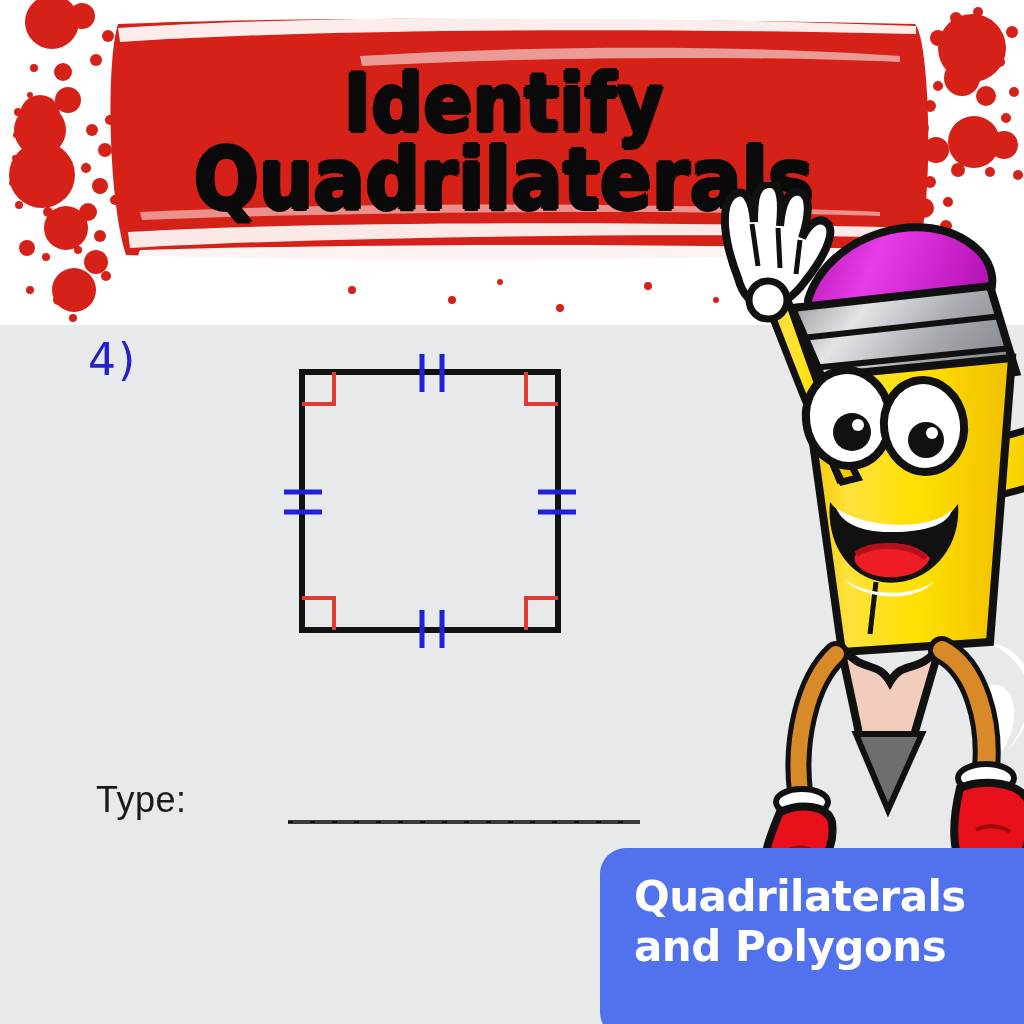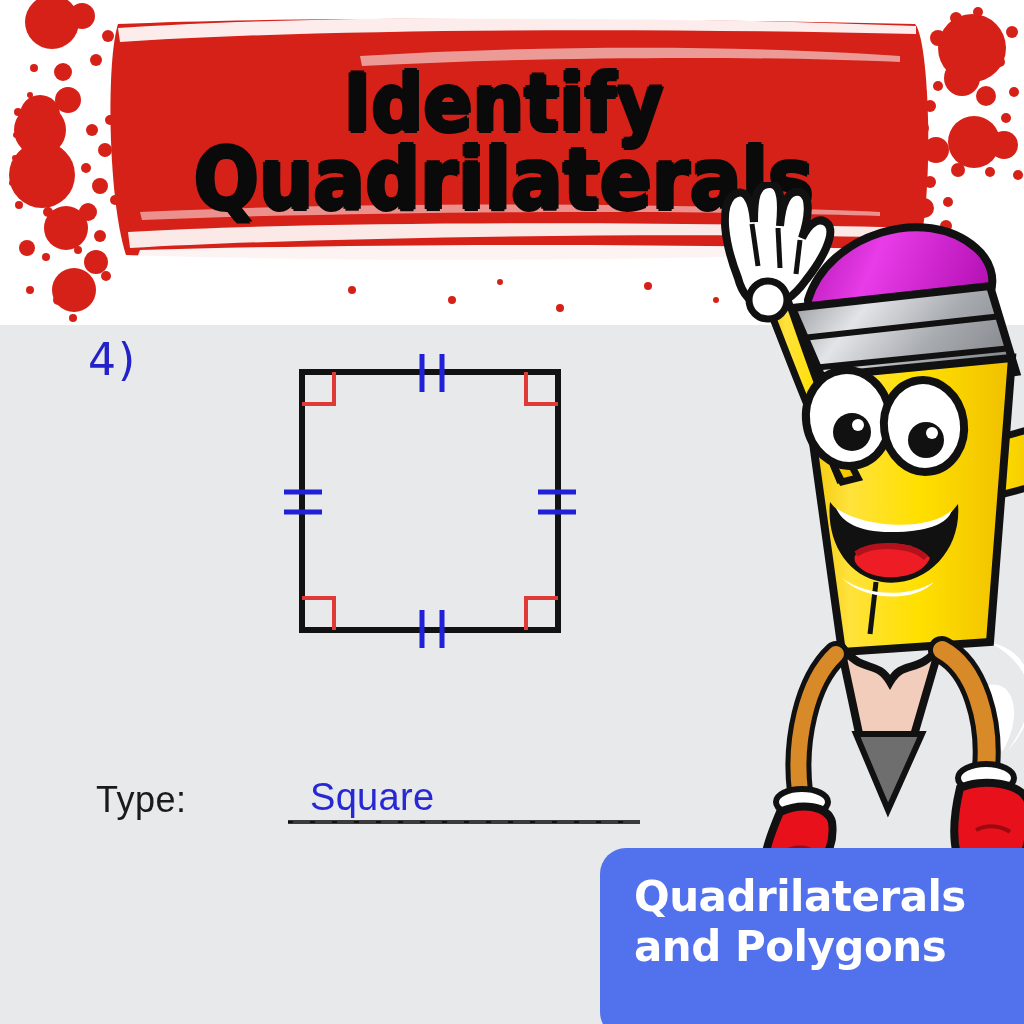--- a/index.html
+++ b/index.html
@@ -217,21 +217,20 @@
         <line x1="162" y1="260" x2="162" y2="298"></line>
         <line x1="4" y1="142" x2="42" y2="142"></line>
         <line x1="4" y1="162" x2="42" y2="162"></line>
         <line x1="258" y1="142" x2="296" y2="142"></line>
         <line x1="258" y1="162" x2="296" y2="162"></line>
       </g>
     </svg>
   </div>
 
   <div class="type-label">Type:</div>
-  <div class="answer-text">Square</div>
   <div class="answer-line"></div>
 
   <div class="crescent">
     <svg width="90" height="120" viewBox="0 0 90 120">
       <path d="M20,6 C66,14 78,62 40,114 C74,78 70,30 20,6 Z" fill="#ffffff"></path>
       <path d="M12,52 C44,36 58,76 34,116 C26,76 18,62 12,52 Z" fill="#ffffff"></path>
     </svg>
   </div>
 
   <div class="mascot">

